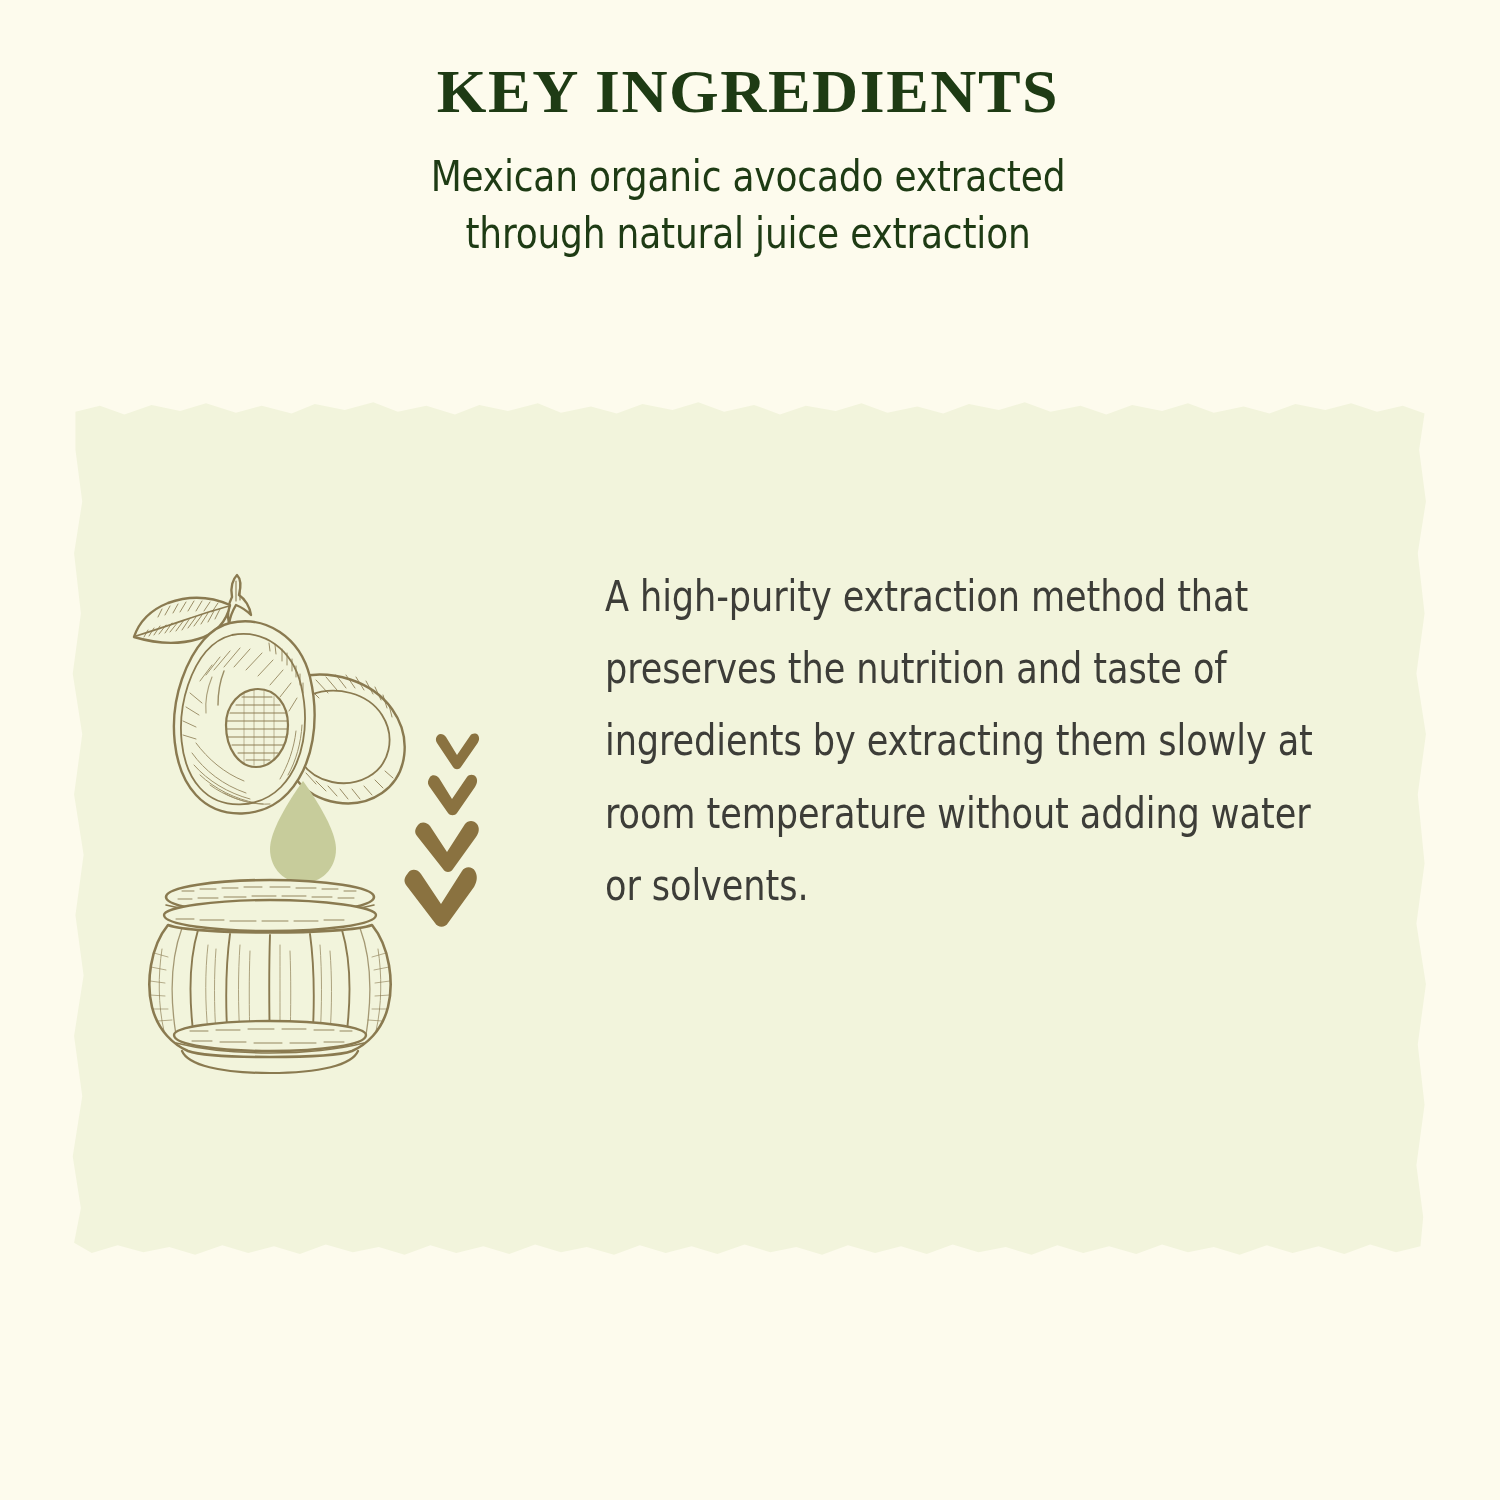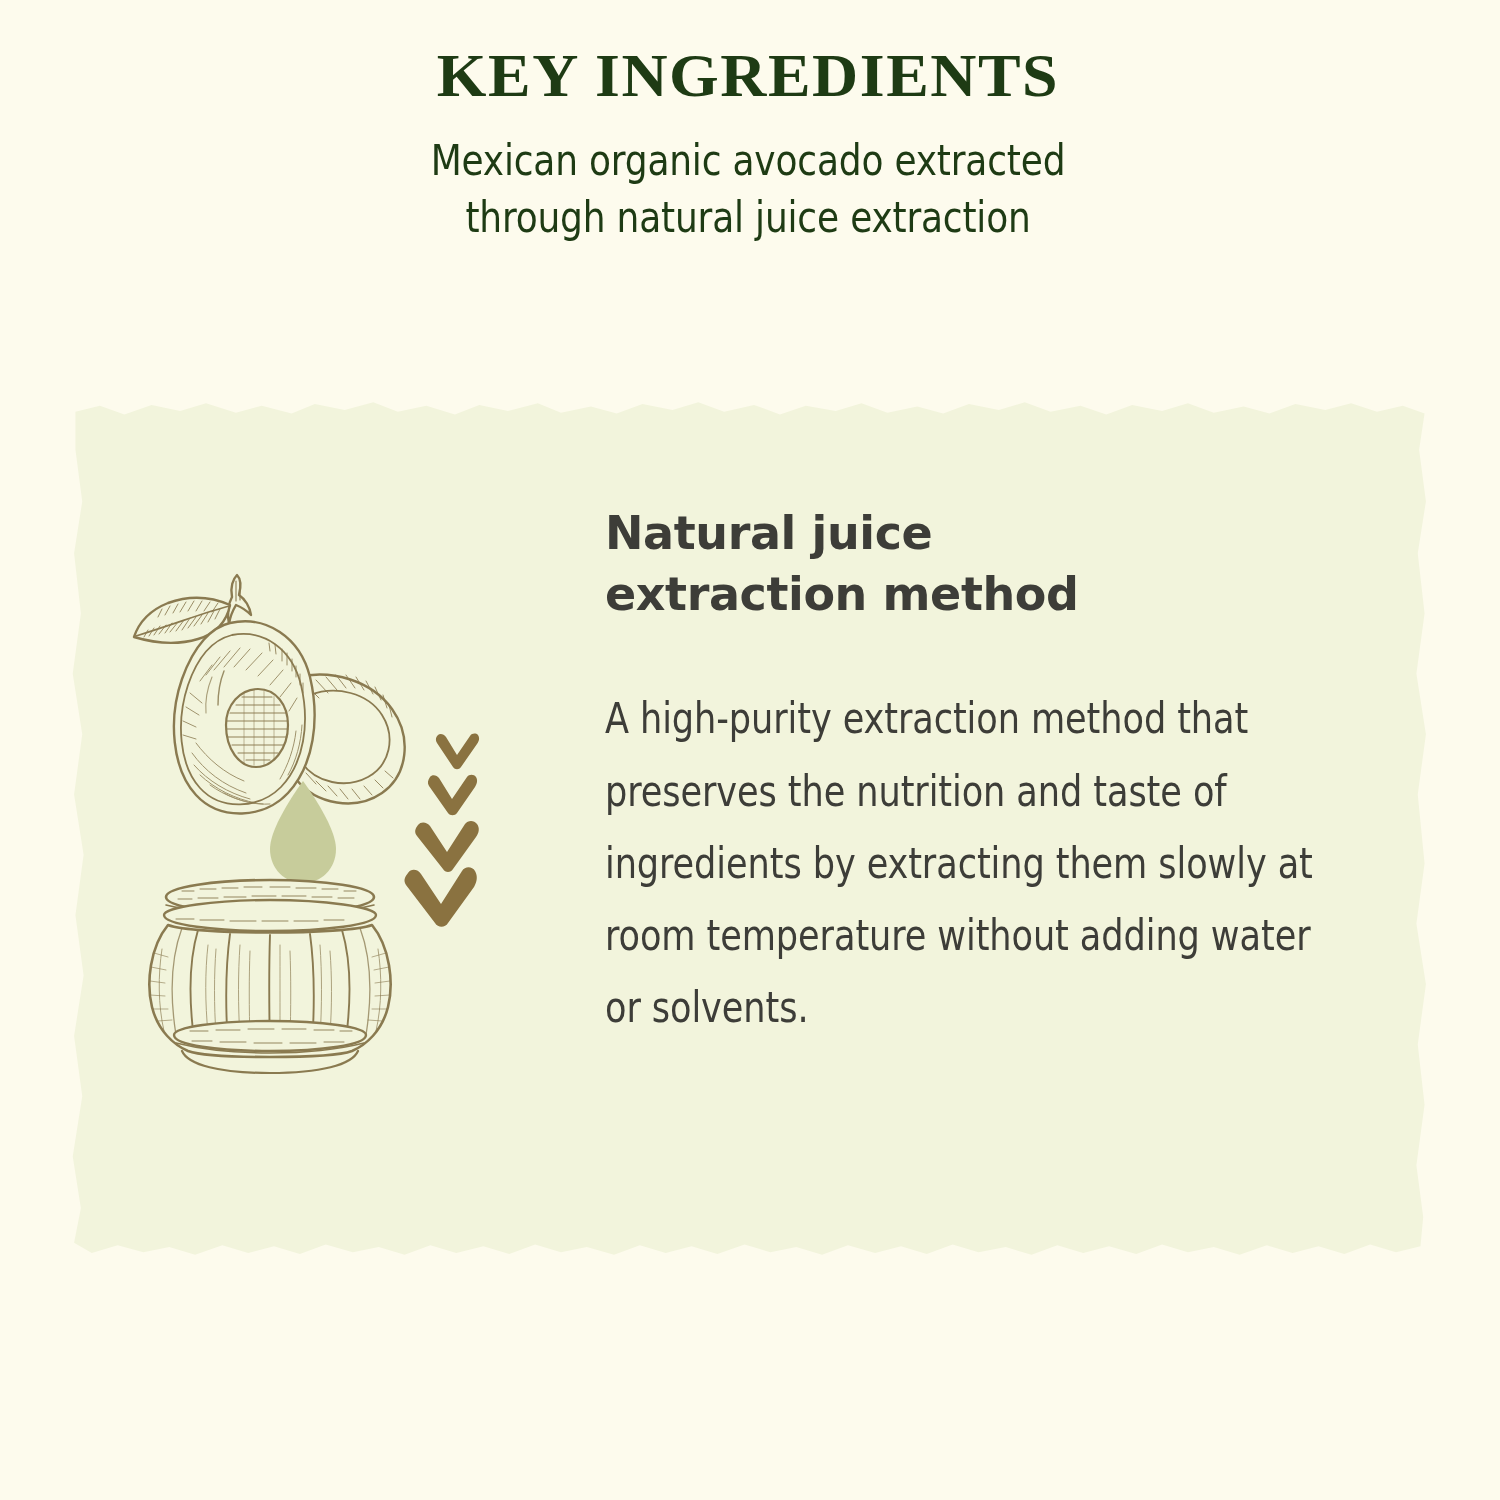--- a/index.html
+++ b/index.html
@@ -12,21 +12,21 @@
     height: 1500px;
     background: #fdfbed;
     font-family: "DejaVu Sans", sans-serif;
     overflow: hidden;
     position: relative;
   }
 
   
   .header {
     position: absolute;
-    top: 0;
+    top: 16px;
     left: 0;
     width: 1496px;
     padding-top: 44px;
     text-align: center;
   }
   .page-title {
     font-family: "Liberation Serif", "DejaVu Serif", serif;
     font-weight: bold;
     font-size: 62px;
     letter-spacing: 1.5px;
@@ -427,19 +427,15 @@
           <path d="M288 320 C291 315 298 316 301 321 L321 351 L342 318
                    C345 313 352 313 355 318 C358 323 357 329 354 334
                    L328 370 C325 375 318 375 315 370 L286 332
                    C283 327 285 324 288 320 Z"></path>
         </g>
       </g>
     </svg>
   </div>
 
   <div class="content">
-    <h2 class="feature-heading">
-      <span>Natural juice</span><br>
-      <span>extraction method</span>
-    </h2>
     <p class="feature-body">A high-purity extraction method that preserves the nutrition and taste of ingredients by extracting them slowly at room temperature without adding water or solvents.</p>
   </div>
 </div>
 
 </body></html>

